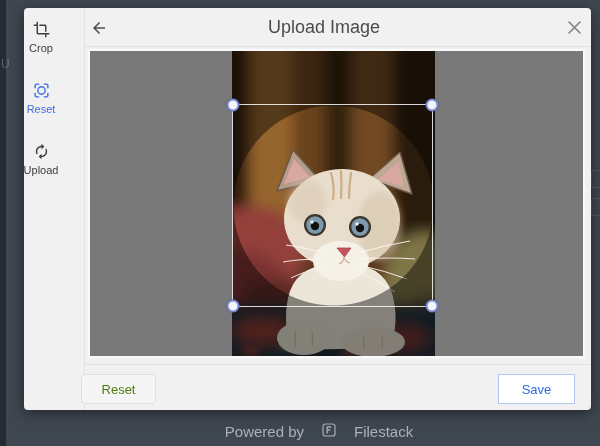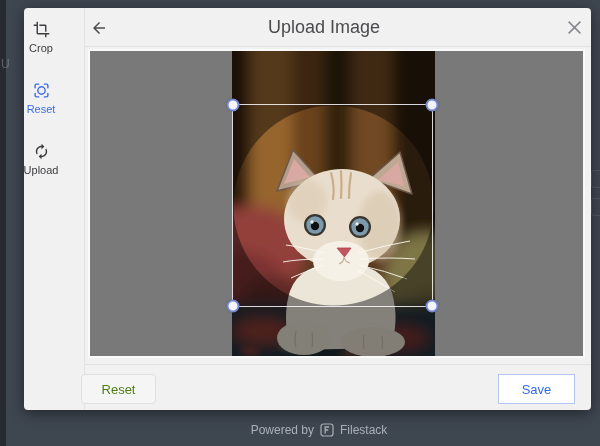--- a/index.html
+++ b/index.html
@@ -10,21 +10,21 @@
   
   .left-strip{position:absolute;left:0;top:0;width:6px;height:446px;background:#262a31;}
   .bg-frag{position:absolute;left:1px;top:57px;width:9px;overflow:hidden;
            color:rgba(205,212,222,.32);font-size:12px;white-space:nowrap;}
   .bg-shape{position:absolute;width:8px;height:16px;border:1px solid rgba(255,255,255,.10);
             border-right:none;border-radius:3px 0 0 3px;right:0;}
   .bg-shape.s1{top:170px;} .bg-shape.s2{top:198px;}
 
   
   .brand-footer{position:absolute;left:38px;right:0;top:423px;display:flex;
-                align-items:flex-start;justify-content:center;gap:6px;color:#aab0b7;font-size:12px;}
+                align-items:flex-start;justify-content:center;gap:18px;color:#aab0b7;font-size:15px;}
   .fs-logo{display:inline-flex;}
 
   
   .modal{position:absolute;left:24px;top:8px;width:567px;height:402px;background:#f1f1f2;
          border-radius:4px;box-shadow:0 3px 14px rgba(0,0,0,.45);}
   
   .sidebar{position:absolute;left:0;top:0;bottom:0;width:34px;padding-top:13px;
            display:flex;flex-direction:column;align-items:center;gap:28px;}
   .tool{display:flex;flex-direction:column;align-items:center;gap:4px;color:#3d3d40;
         background:none;border:none;padding:0;cursor:pointer;font-family:Liberation Sans, sans-serif;}

